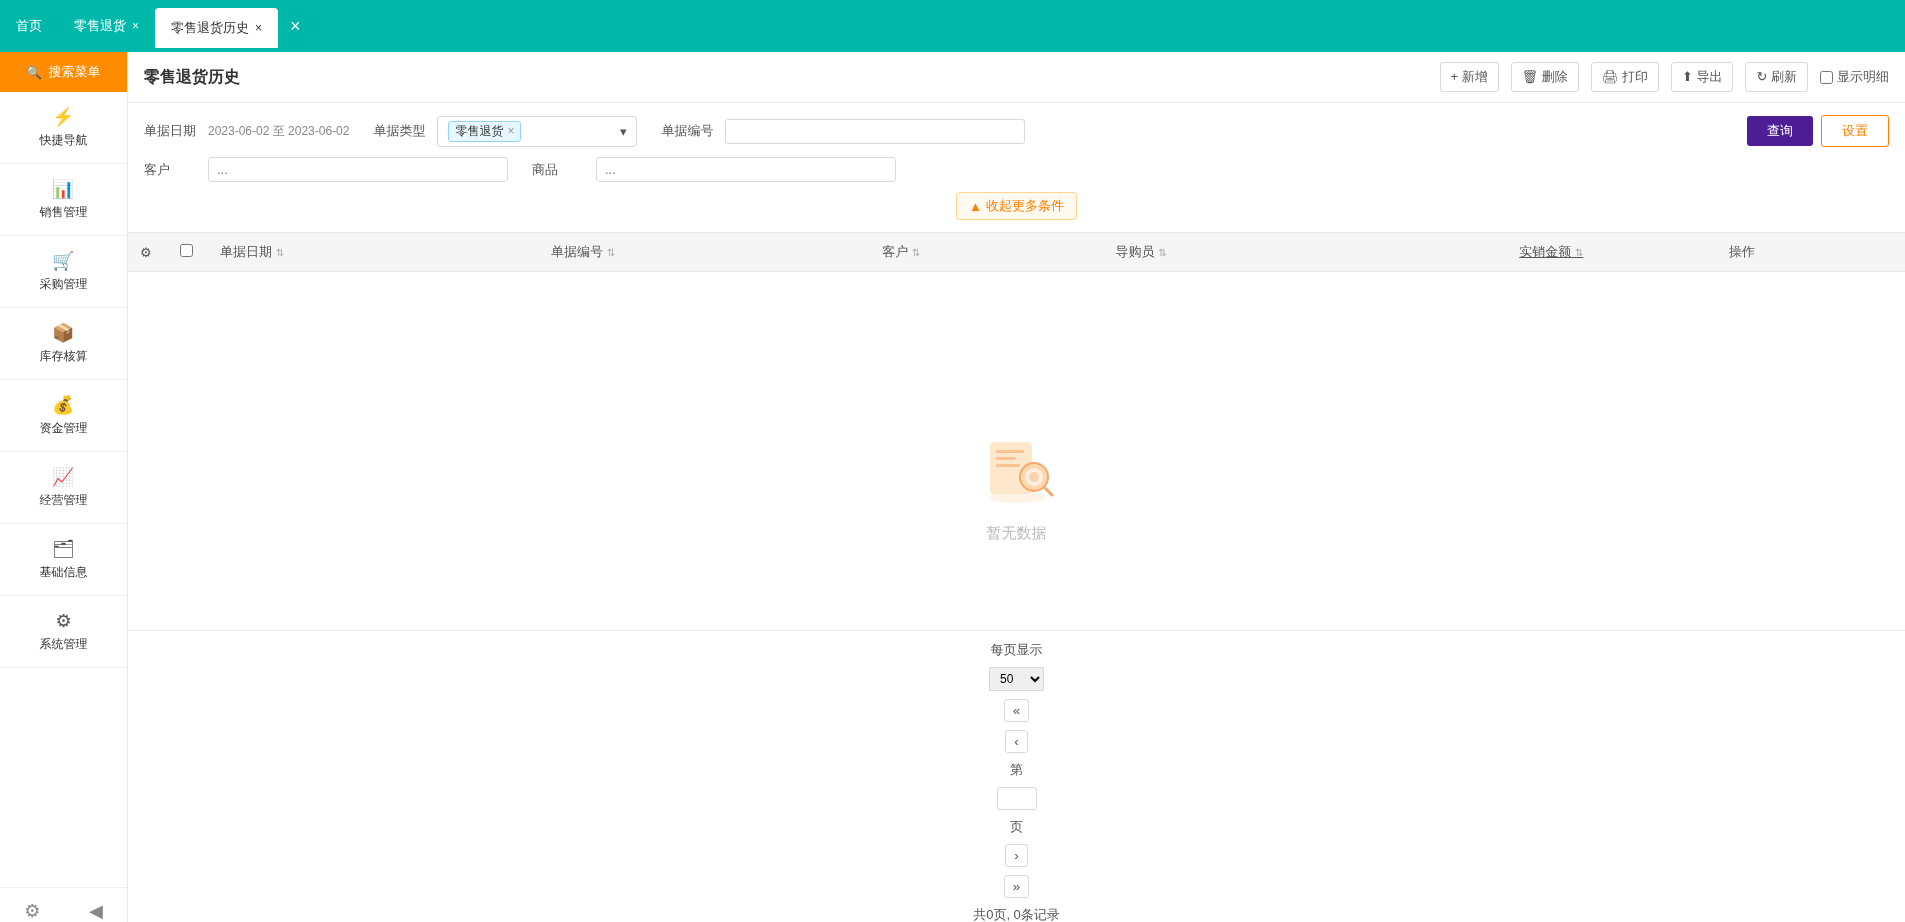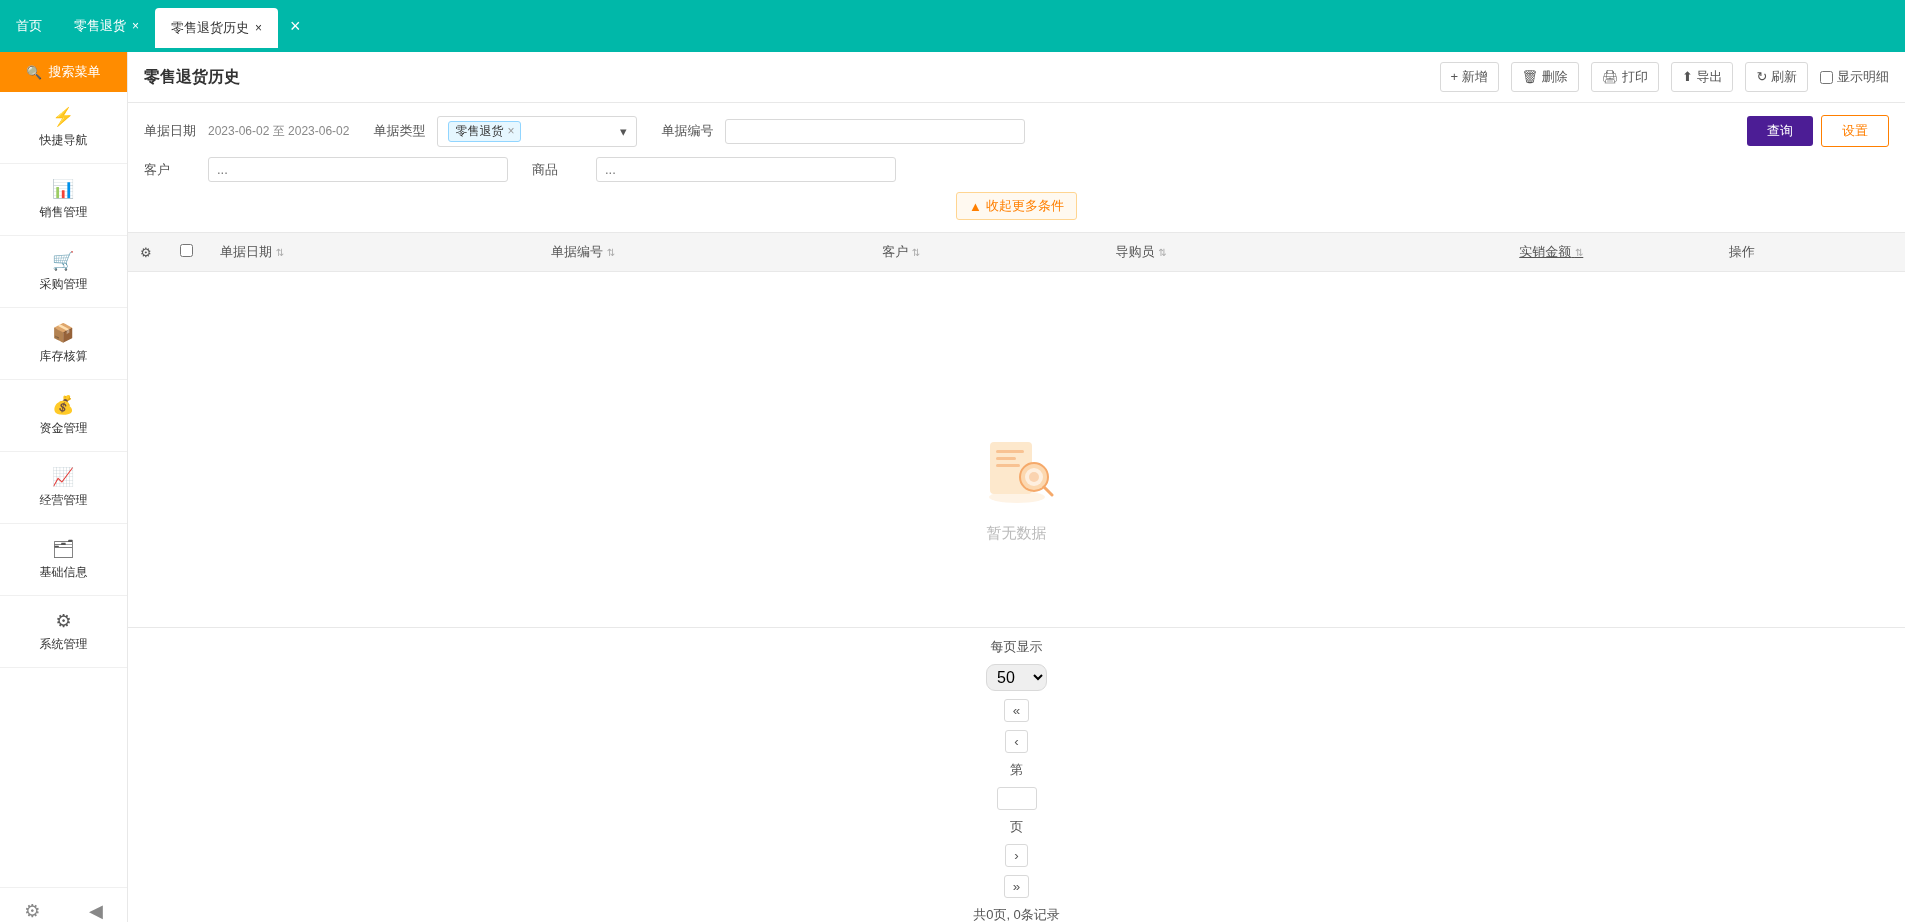--- a/index.html
+++ b/index.html
@@ -134,22 +134,22 @@
       position: relative;
     }
 
     
     .pagination-bar {
       background: #fff; border-top: 1px solid #e8e8e8;
       display: flex; align-items: center; justify-content: flex-end;
       padding: 10px 16px; gap: 8px; font-size: 13px; color: #555; flex-direction: column;
     }
     .page-size-select {
-      border: 1px solid #d9d9d9; border-radius: 9px; padding: 3px 6px;
-      font-size: 16px;
+      border: 1px solid #d9d9d9; border-radius: 1px; padding: 3px 6px;
+      font-size: 12px;
     }
     .page-btn {
       border: 1px solid #d9d9d9; background: #fff; border-radius: 3px;
       padding: 3px 8px; cursor: pointer; color: #555;
     }
     .page-input {
       border: 1px solid #d9d9d9; border-radius: 3px; padding: 3px 6px;
       width: 40px; text-align: center; font-size: 13px;
     }
   </style>

